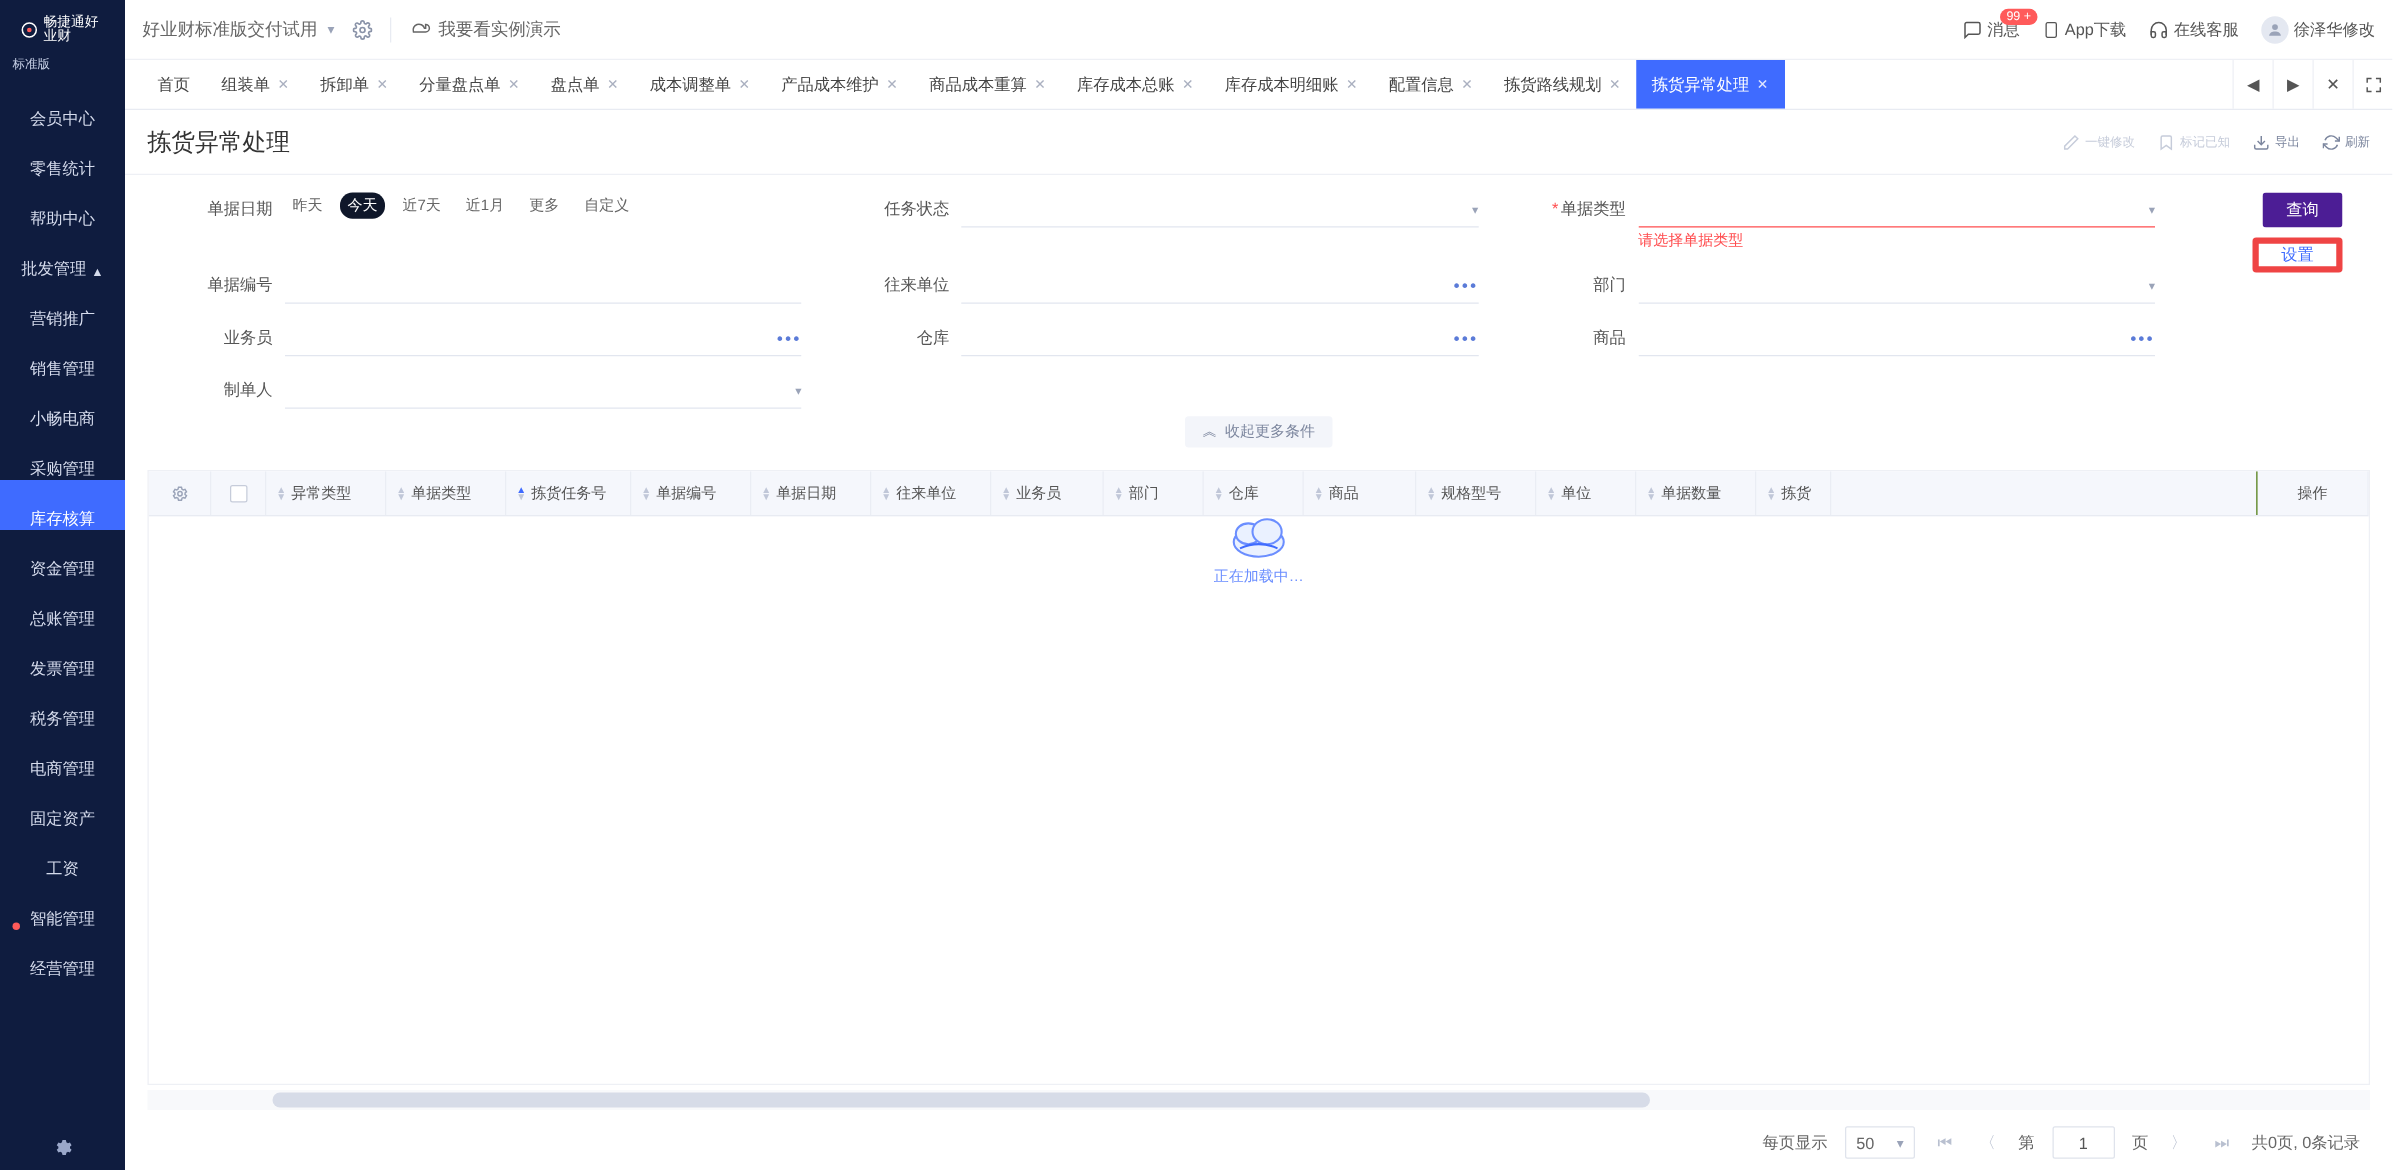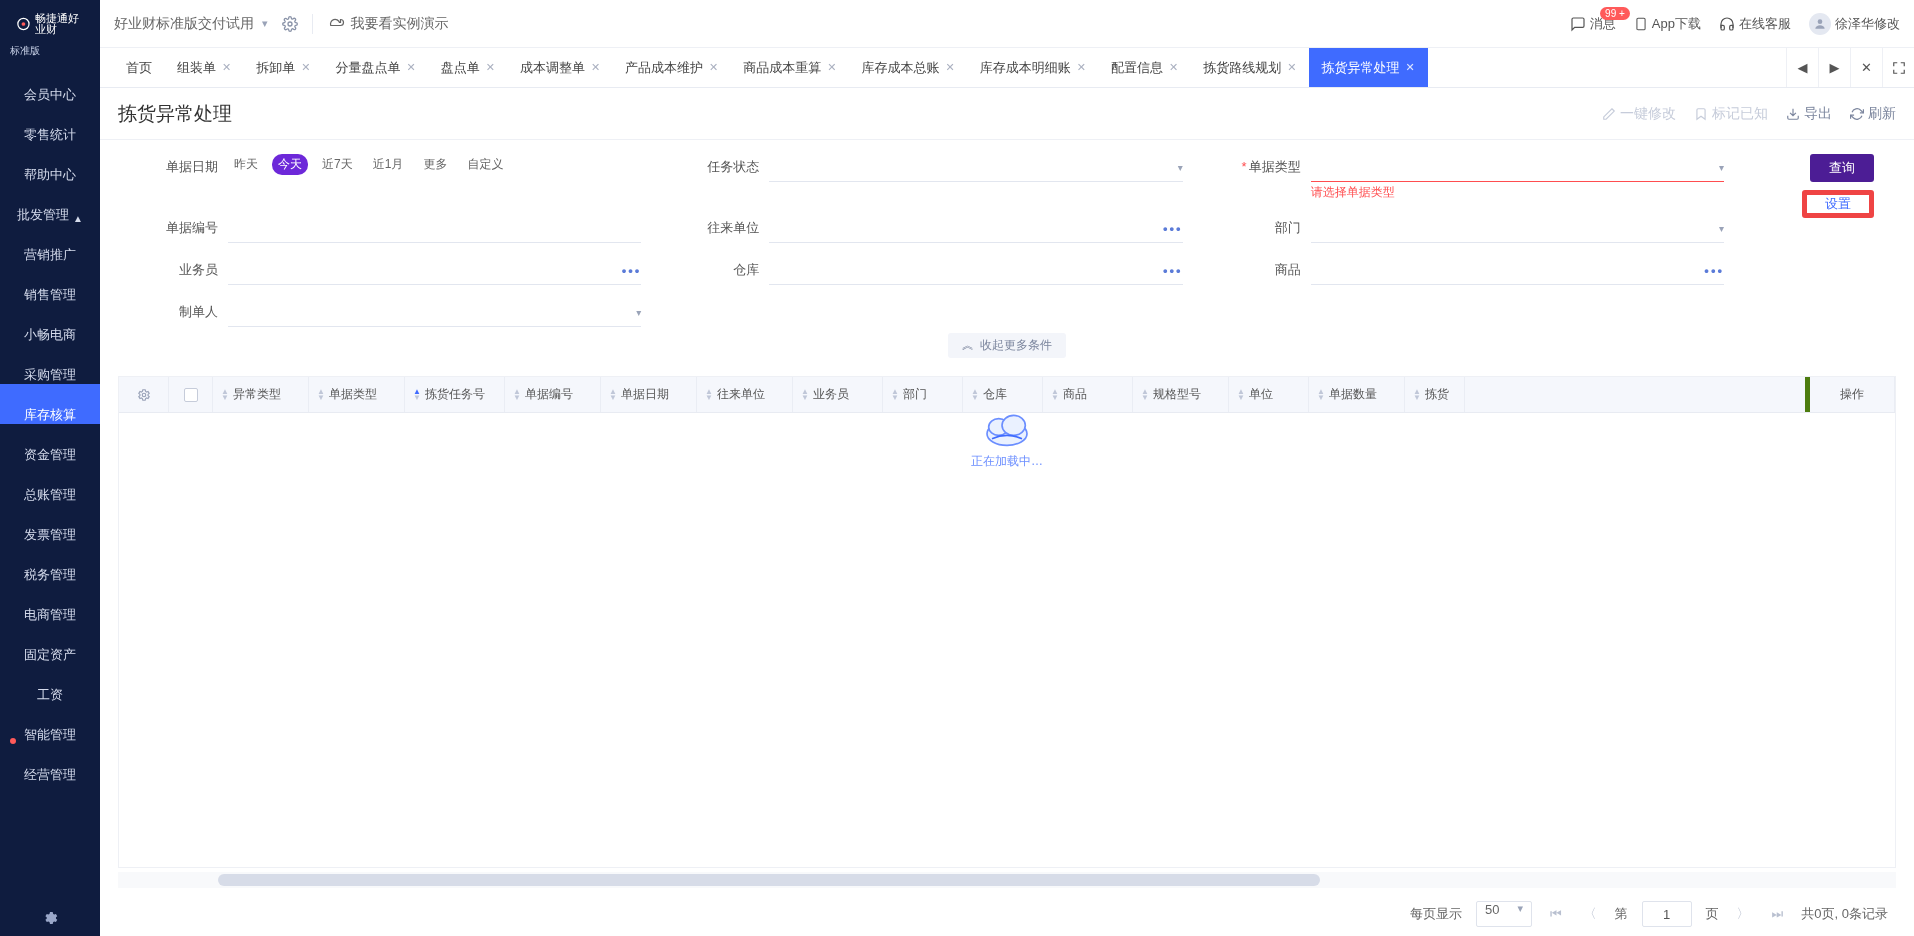--- a/index.html
+++ b/index.html
@@ -39,32 +39,32 @@
 .tab .x{color:#aab0c0;font-size:11px}
 .tab.active{background:#3f6bff;color:#fff}
 .tab.active .x{color:#dfe6ff}
 .tabs-ctrl{display:flex;align-items:center}
 .tab-nav-btn{width:32px;height:100%;display:flex;align-items:center;justify-content:center;color:#555;cursor:pointer;border-left:1px solid #eef0f5;font-size:13px}
 
 .subheader{height:52px;display:flex;align-items:center;padding:0 18px;gap:24px;border-bottom:1px solid #eef0f5;background:#fff}
 .page-title{font-size:19px;color:#333;font-weight:500}
 .subheader-spacer{flex:1}
 .sub-actions{display:flex;align-items:center;gap:18px}
-.sub-link{display:flex;align-items:center;gap:4px;color:#7c869e;font-size:14px;cursor:pointer}
+.sub-link{display:flex;align-items:center;gap:4px;color:#7c869e;font-size:10px;cursor:pointer}
 .sub-link.disabled{color:#c6ccda;cursor:not-allowed}
 
 .filter{padding:14px 40px 8px;background:#fff}
 .filter-grid{display:grid;grid-template-columns:repeat(3,1fr) 110px;column-gap:40px;row-gap:14px;align-items:start}
 .field{display:flex;align-items:flex-start;gap:10px}
 .field-label{width:78px;text-align:right;color:#555;font-size:13px;padding-top:4px;flex-shrink:0}
 .field-label .req{color:#ff4d4f;margin-right:2px}
 .field-body{flex:1;min-width:0}
 .date-opts{display:flex;align-items:center;gap:8px;font-size:12px;color:#666;flex-wrap:wrap}
 .date-opts .opt{cursor:pointer;padding:2px 6px;border-radius:10px}
-.date-opts .opt.active{background:#6d28d9;color:#fff}
+.date-opts .opt.active{background:#0f172a;color:#fff}
 .date-range{color:#888;font-size:12px;padding-top:2px;padding-left:30px}
 .input{height:28px;border:none;border-bottom:1px solid #e2e6ef;width:100%;display:flex;align-items:center;justify-content:flex-end;color:#aab0c0;cursor:pointer}
 .input.error{border-bottom:1px solid #ff4d4f}
 .err-msg{color:#ff4d4f;font-size:12px;margin-top:2px}
 .input .tri{font-size:10px}
 .input .dots{letter-spacing:2px;font-weight:bold;color:#5b7bd8}
 .buttons-cell{display:flex;flex-direction:column;gap:8px;align-items:flex-end}
 .btn{height:28px;padding:0 18px;border-radius:3px;font-size:13px;cursor:pointer;display:flex;align-items:center;justify-content:center;border:1px solid transparent}
 .btn-primary{background:#4c1d95;color:#fff}
 .btn-outline{background:#fff;color:#3f6bff;border:5px solid #ef4444}
@@ -73,30 +73,30 @@
 
 .table-wrap{flex:1;padding:0 18px 0;display:flex;flex-direction:column;min-height:0;background:#fff}
 .table-scroll{flex:1;overflow:hidden;border:1px solid #eef0f5;position:relative}
 .thead{display:flex;background:#f5f7fc;border-bottom:1px solid #e8ebf2;height:36px}
 .th{flex:0 0 auto;border-right:1px solid #eaedf4;display:flex;align-items:center;padding:0 8px;gap:4px;color:#555;font-size:12px;cursor:pointer;white-space:nowrap}
 .th .sort{display:flex;flex-direction:column;line-height:6px;font-size:8px;color:#c0c7d8}
 .th .sort .up.active,.th .sort .down.active{color:#3f6bff}
 .th-gear{width:50px;justify-content:center;color:#9aa3b8}
 .th-chk{width:44px;justify-content:center}
 .chkbox{width:14px;height:14px;border:1px solid #c6ccda;border-radius:2px;background:#fff}
-.th-op{width:90px;justify-content:center;border-left:5px solid #4d7c0f;margin-left:auto}
+.th-op{width:90px;justify-content:center;border-left:1px solid #4d7c0f;margin-left:auto}
 .loading{position:absolute;top:30px;left:50%;transform:translateX(-50%);text-align:center;color:#6b8eff;font-size:12px}
 .cloud{width:56px;height:40px;margin:0 auto 6px;position:relative}
 .cloud svg{width:100%;height:100%}
 .hscroll{height:16px;background:#f8f9fb;position:relative;margin:4px 0}
 .hscroll-thumb{position:absolute;top:2px;left:100px;width:62%;height:12px;background:#d7dce8;border-radius:6px}
 
 .pager{height:44px;display:flex;align-items:center;justify-content:flex-end;gap:14px;padding:0 8px;color:#666;font-size:13px}
 .pager select,.pager input{border:1px solid #dfe3ec;height:26px;padding:0 6px;border-radius:2px;background:#fff;color:#555;font-size:13px}
-.pg-select{width:56px;display:flex;align-items:flex-start;justify-content:space-between}
+.pg-select{width:56px;display:flex;align-items:center;justify-content:space-between}
 .pg-btn{color:#b9c0d0;cursor:pointer;padding:0 4px}
 .pg-input{width:50px;text-align:center}
 svg{display:block}
 </style>
 </head>
 <body>
 
 <div class="app">
 
   <aside class="sidebar">

